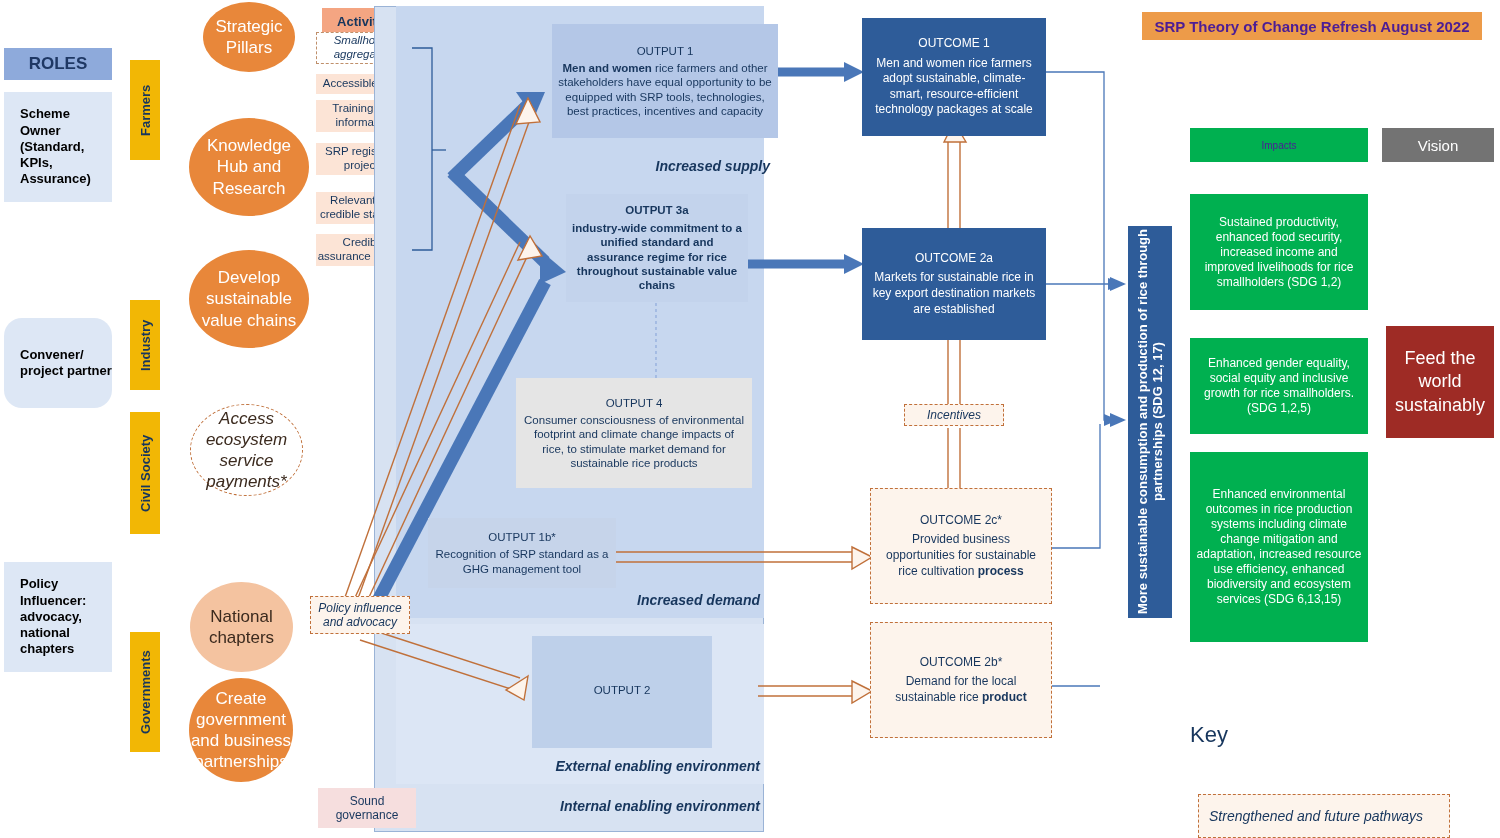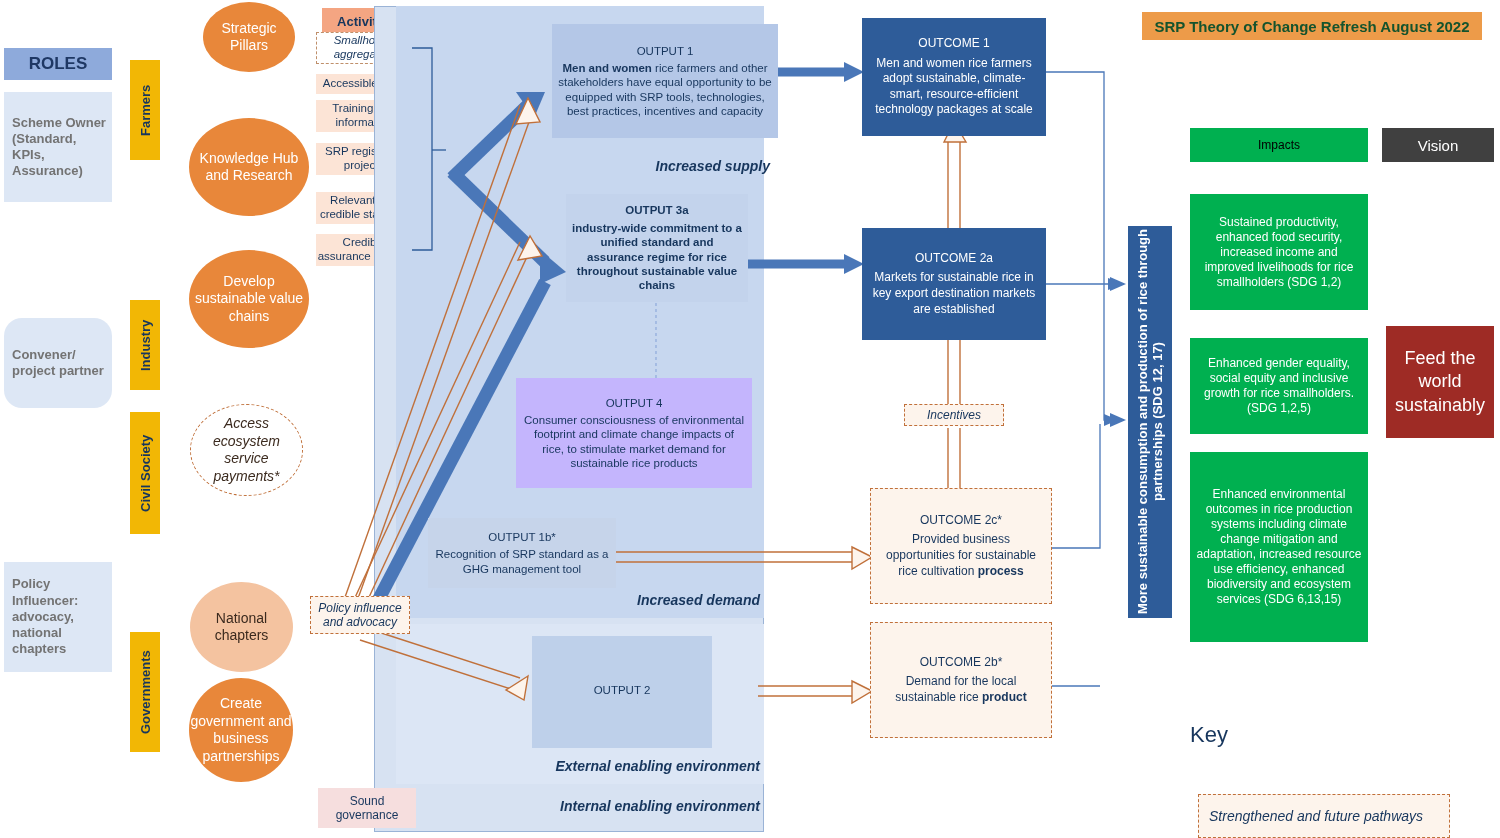--- a/index.html
+++ b/index.html
@@ -4,42 +4,42 @@
 <style>
   html,body{margin:0;padding:0;}
   body{
     width:1500px;height:838px;position:relative;background:#ffffff;
     font-family:"Liberation Sans", sans-serif;font-size:12px;color:#17365d;
     overflow:hidden;
   }
   .abs{position:absolute;box-sizing:border-box;}
   .ctr{display:flex;align-items:center;justify-content:center;text-align:center;}
   .roles-head{background:#8eaadb;color:#1f3864;font-weight:bold;font-size:17px;}
-  .role-box{background:#dde7f5;color:#737373;font-weight:bold;font-size:13px;
-            display:flex;align-items:center;padding-left:8px;text-align:left;line-height:1.25;}
+  .role-box{background:#dde7f5;color:#000000;font-weight:bold;font-size:13px;
+            display:flex;align-items:center;padding-left:16px;text-align:left;line-height:1.25;}
   .vtab{background:#f2b705;color:#17365d;font-weight:bold;font-size:13px;
         writing-mode:vertical-rl;transform:rotate(180deg);}
-  .ellipse{background:#e8873a;color:#ffffff;border-radius:50%;font-size:14px;line-height:1.25;font-weight:normal;}
+  .ellipse{background:#e8873a;color:#ffffff;border-radius:50%;font-size:17px;line-height:1.25;font-weight:normal;}
   .ellipse.light{background:#f4c3a0;color:#3b2a1e;}
   .ellipse.dashed{background:#ffffff;border:1.5px dashed #c0703a;color:#3b2a1e;font-style:italic;}
   .act-head{background:#f4a582;color:#17365d;font-weight:bold;font-size:13px;}
   .act-item{background:#fce4d6;color:#17365d;font-size:11.5px;line-height:1.2;}
   .act-item.dashed{background:#fff;border:1px dashed #bf8f6a;font-style:italic;}
   .panel-outer{background:#d7e2f2;border:1px solid #9ab3d6;}
   .panel-inner{background:#c7d7ef;}
   .panel-lower{background:#dce6f5;}
   .output{background:#b4c7e7;color:#17365d;font-size:11.5px;line-height:1.25;padding:4px 6px;}
   .output.pale{background:#c3d3ec;}
   .outcome{background:#2e5c99;color:#ffffff;font-size:12px;line-height:1.3;padding:21px 6px;}
   .outcome.dashed{background:#fdf4ec;border:1.5px dashed #c0703a;color:#17365d;}
   .impact{background:#00b050;color:#ffffff;font-size:12px;line-height:1.25;padding:4px 6px;}
-  .impact-head{background:#00b050;color:#000000;font-size:12px;text-align:center;}
-  .vision{background:#404040;color:#ffffff;font-size:15px;}
+  .impact-head{background:#00b050;color:#4c1d95;font-size:10px;text-align:center;}
+  .vision{background:#737373;color:#ffffff;font-size:15px;}
   .vision-big{background:#9e2b25;color:#ffffff;font-size:18px;line-height:1.3;}
-  .banner{background:#ed9b49;color:#14532d;font-weight:bold;font-size:15px;}
+  .banner{background:#ed9b49;color:#4c1d95;font-weight:bold;font-size:15px;}
   .vbar{background:#2e5c99;color:#ffffff;font-weight:bold;font-size:13px;
         writing-mode:vertical-rl;transform:rotate(180deg);display:flex;align-items:center;justify-content:center;text-align:center;}
   .italic-lab{font-style:italic;font-weight:bold;font-size:14px;color:#17365d;}
   .pill-dashed{background:#fdf4ec;border:1.5px dashed #c0703a;font-style:italic;font-size:12px;color:#17365d;}
   .key-title{font-size:22px;color:#17365d;}
   .key-box{background:#fdf4ec;border:1.5px dashed #c0703a;font-style:italic;font-size:14px;color:#17365d;
            display:flex;align-items:center;padding:4px 10px;text-align:left;line-height:1.3;}
   .sound{background:#f6dede;color:#17365d;font-size:12px;}
   svg.layer{position:absolute;left:0;top:0;width:1500px;height:838px;pointer-events:none;}
   b{font-weight:bold;}
@@ -158,21 +158,21 @@
   <div style="font-weight:normal;margin-bottom:3px;">OUTPUT 1</div>
   <div><b>Men and women</b><span> rice farmers and other stakeholders have equal opportunity to be equipped  with SRP tools, technologies, best practices, incentives and capacity</span></div>
 </div>
 <div class="abs ctr italic-lab" style="left:610px;top:156px;width:160px;height:20px;justify-content:flex-end;">Increased supply</div>
 
 <div class="abs ctr output pale" style="left:566px;top:194px;width:182px;height:108px;flex-direction:column;font-weight:bold;">
   <div style="margin-bottom:3px;">OUTPUT 3a</div>
   <div>industry-wide commitment to a unified standard and assurance regime for rice throughout sustainable value chains</div>
 </div>
 
-<div class="abs ctr output" style="left:516px;top:378px;width:236px;height:110px;flex-direction:column;background:#c4b5fd;">
+<div class="abs ctr output" style="left:516px;top:378px;width:236px;height:110px;flex-direction:column;background:#e5e5e5;">
   <div style="margin-bottom:3px;">OUTPUT 4</div>
   <div>Consumer consciousness of environmental footprint and climate change impacts of rice, to stimulate market demand for sustainable rice products</div>
 </div>
 
 <div class="abs ctr output" style="left:428px;top:518px;width:188px;height:70px;flex-direction:column;background:#c6d4ea;">
   <div style="margin-bottom:3px;">OUTPUT 1b*</div>
   <div>Recognition of SRP standard as a GHG management tool</div>
 </div>
 <div class="abs ctr italic-lab" style="left:600px;top:590px;width:160px;height:20px;justify-content:flex-end;">Increased demand</div>
 

